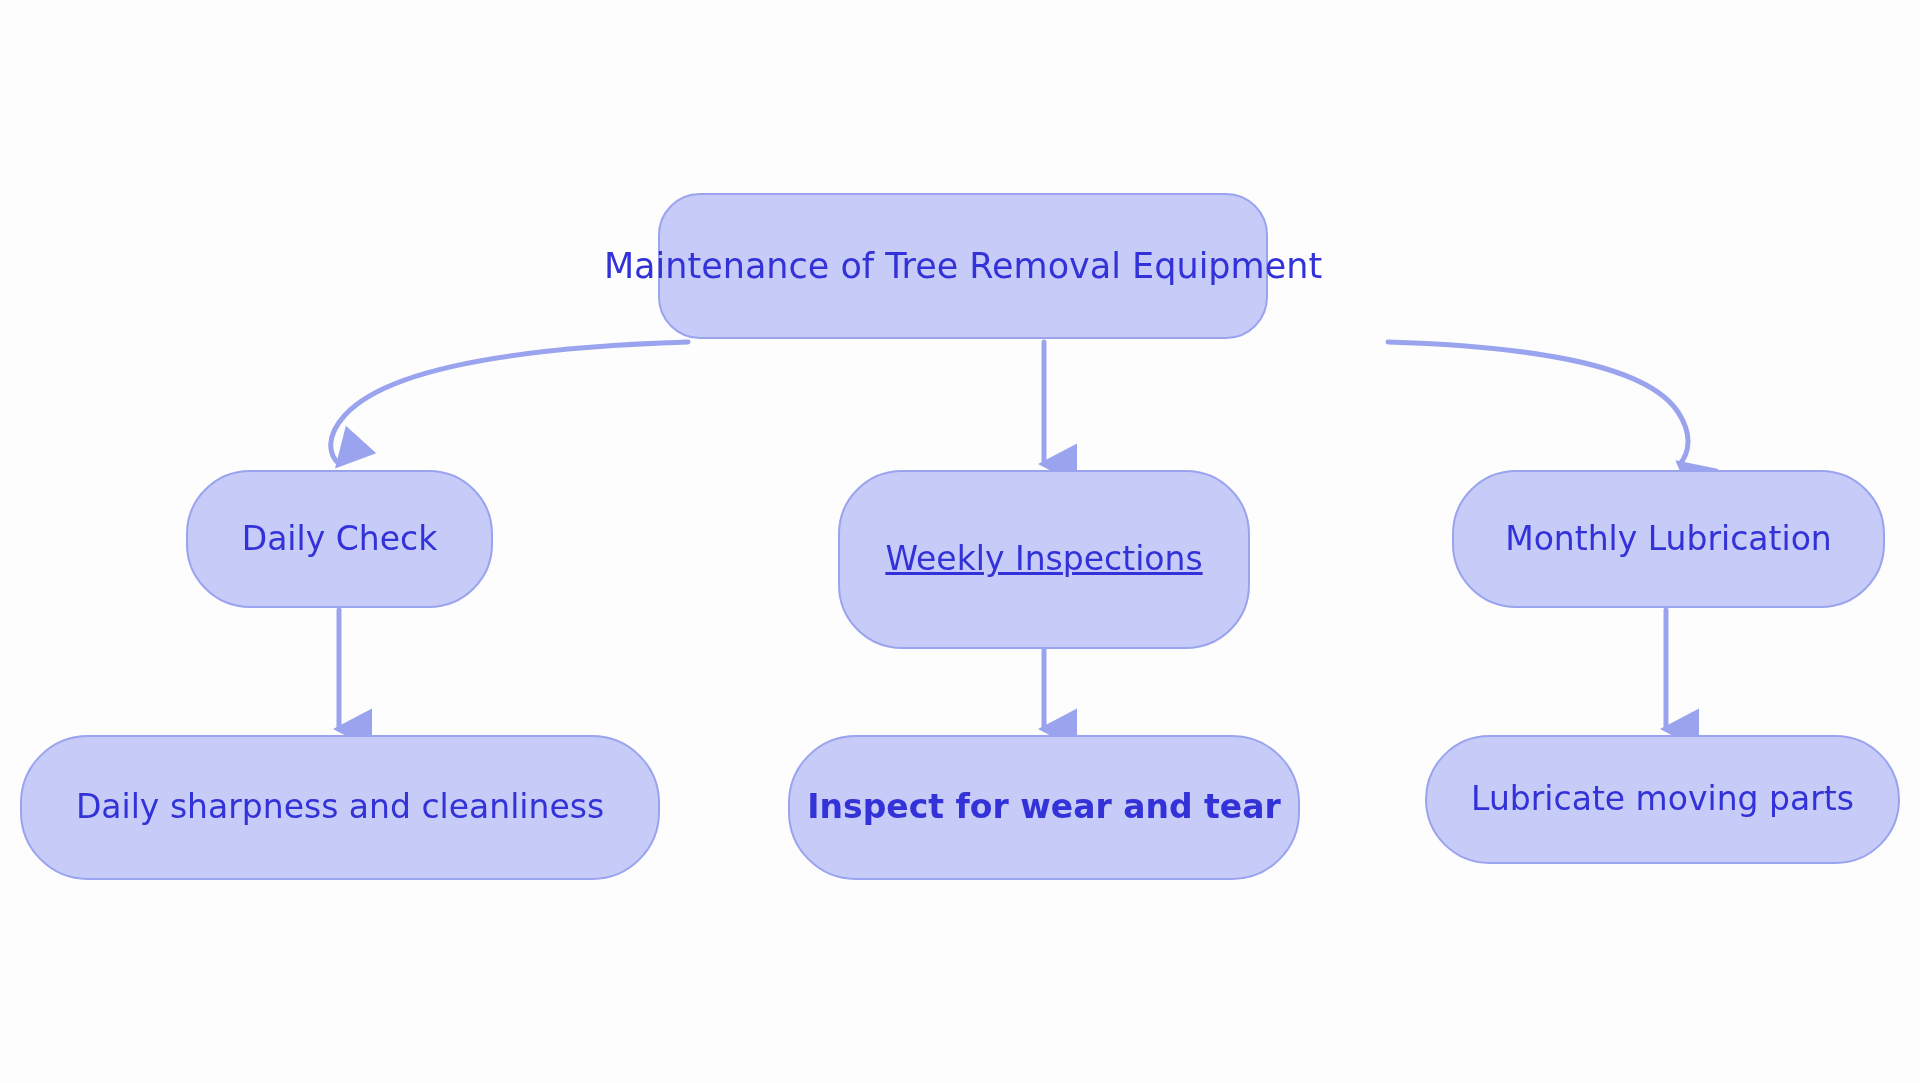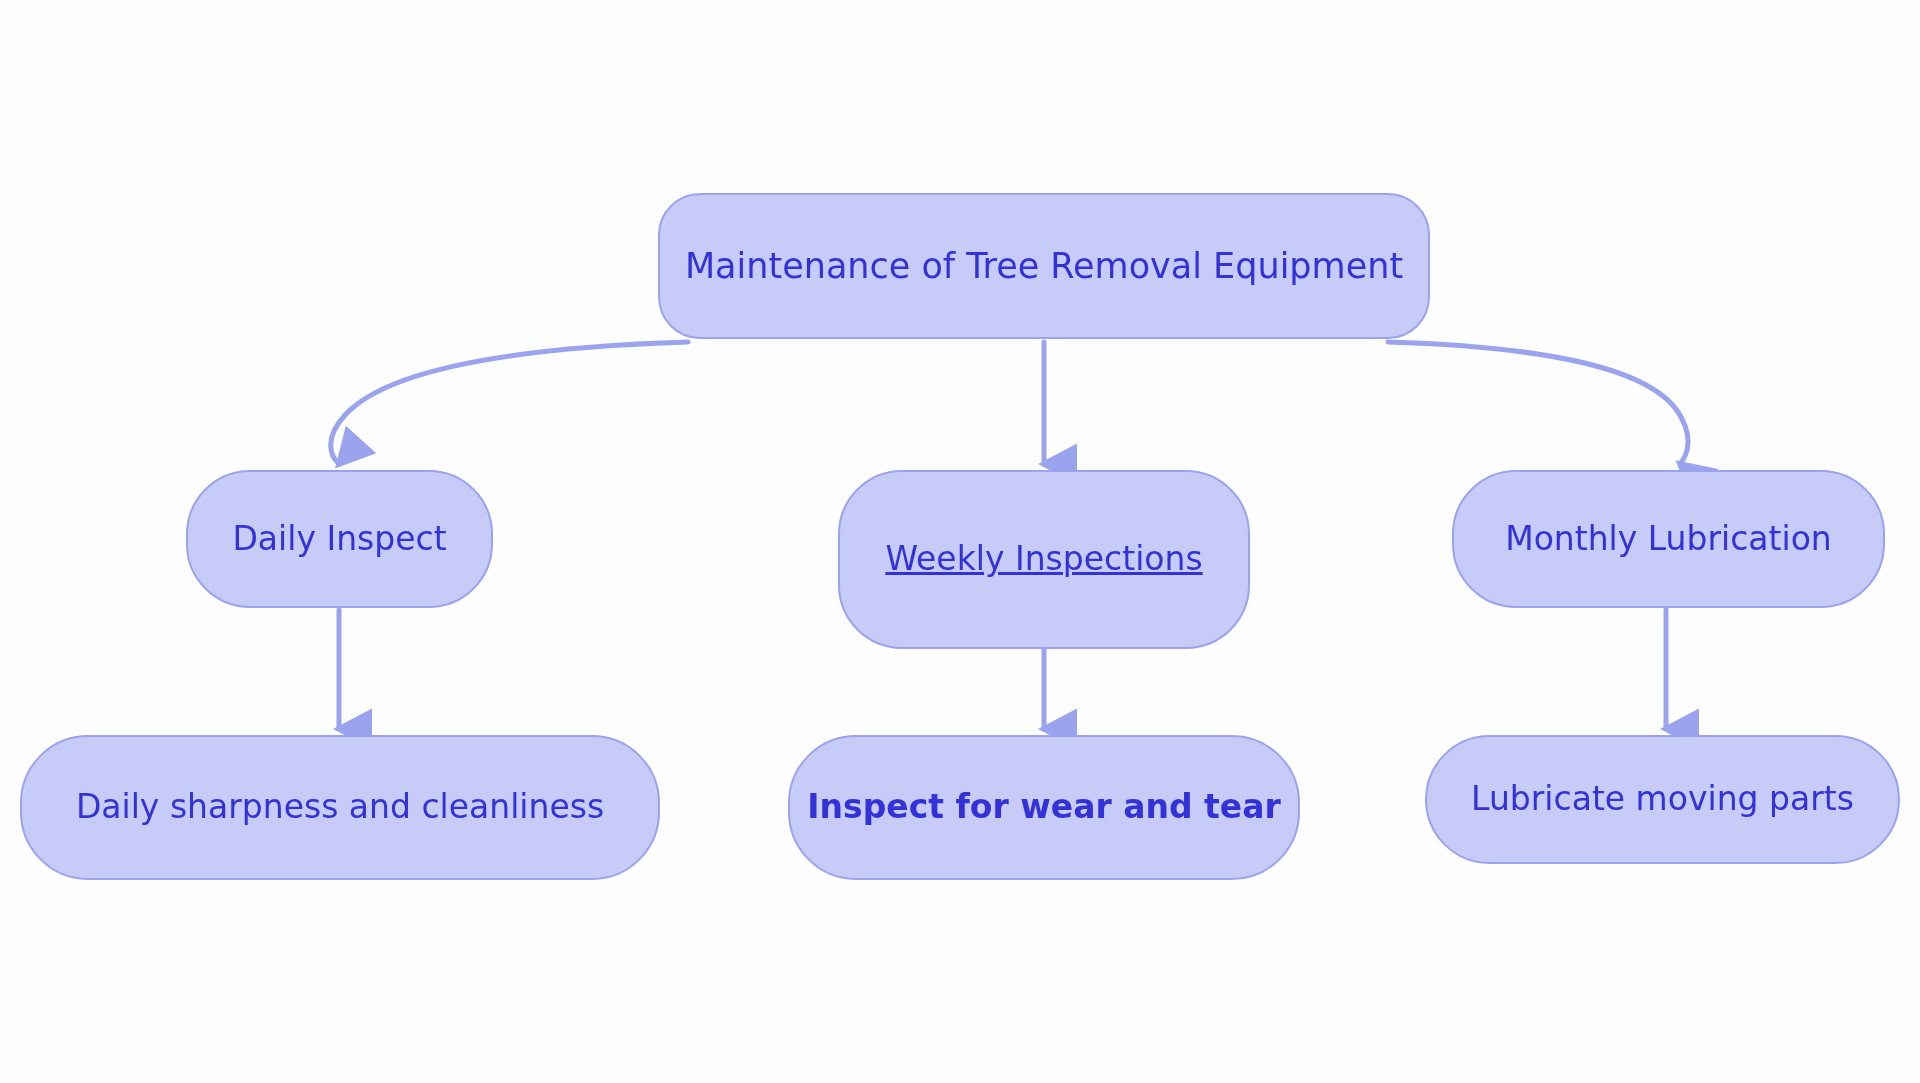--- a/index.html
+++ b/index.html
@@ -39,21 +39,21 @@
     -webkit-font-smoothing: antialiased;
   }
   .node-label {
     display: block;
     padding: 0 18px;
   }
   
   #node-root {
     left: 658px;
     top: 193px;
-    width: 772px;
+    width: 610px;
     height: 146px;
     border-radius: 42px;
     font-size: 35px;
     justify-content: center;
   }
   
   #node-daily {
     left: 186px;
     top: 470px;
     width: 307px;
@@ -129,21 +129,21 @@
     <path d="M 1044 610 L 1044 729" fill="none" stroke="#9aa3ee" stroke-width="5" stroke-linecap="round" marker-end="url(#arrowhead)"></path>
 
     <path d="M 1666 610 L 1666 729" fill="none" stroke="#9aa3ee" stroke-width="5" stroke-linecap="round" marker-end="url(#arrowhead)"></path>
   </svg>
 
   <div class="node" id="node-root">
     <span class="node-label">Maintenance of Tree Removal Equipment</span>
   </div>
 
   <div class="node" id="node-daily">
-    <span class="node-label">Daily Inspect</span>
+    <span class="node-label">Daily Check</span>
   </div>
 
   <div class="node" id="node-weekly">
     <span class="node-label">Weekly Inspections</span>
   </div>
 
   <div class="node" id="node-monthly">
     <span class="node-label">Monthly Lubrication</span>
   </div>
 

